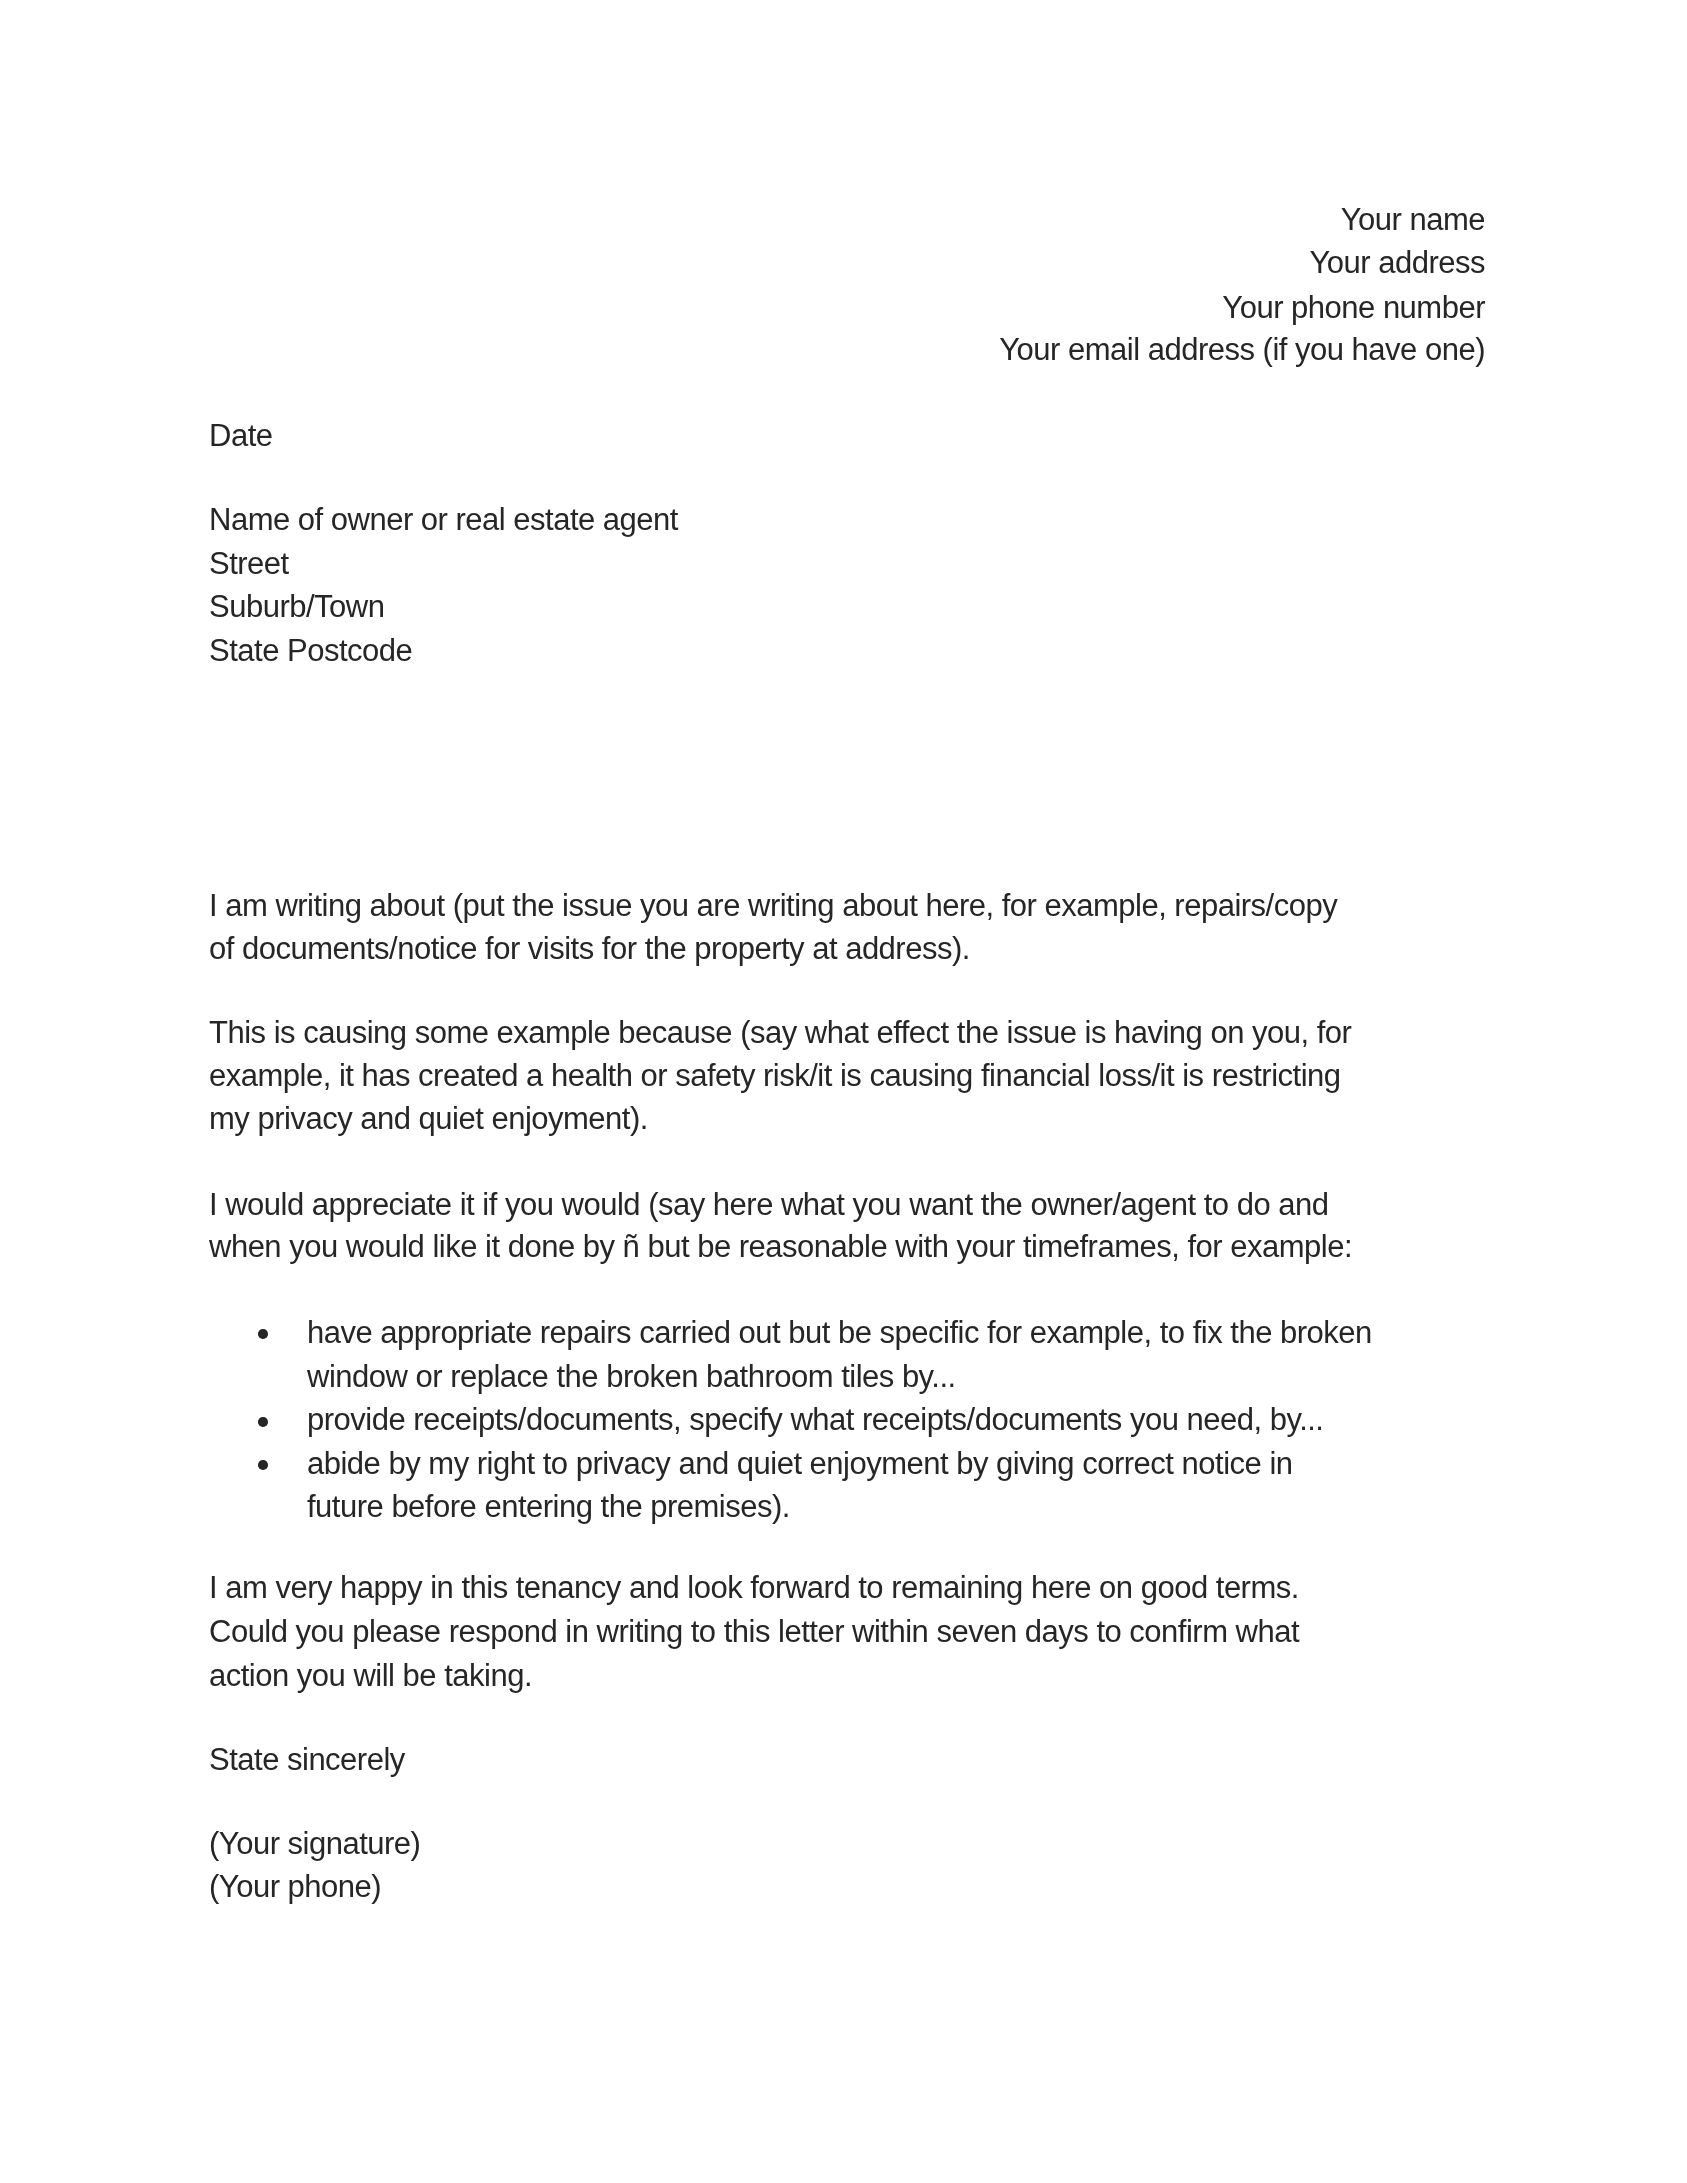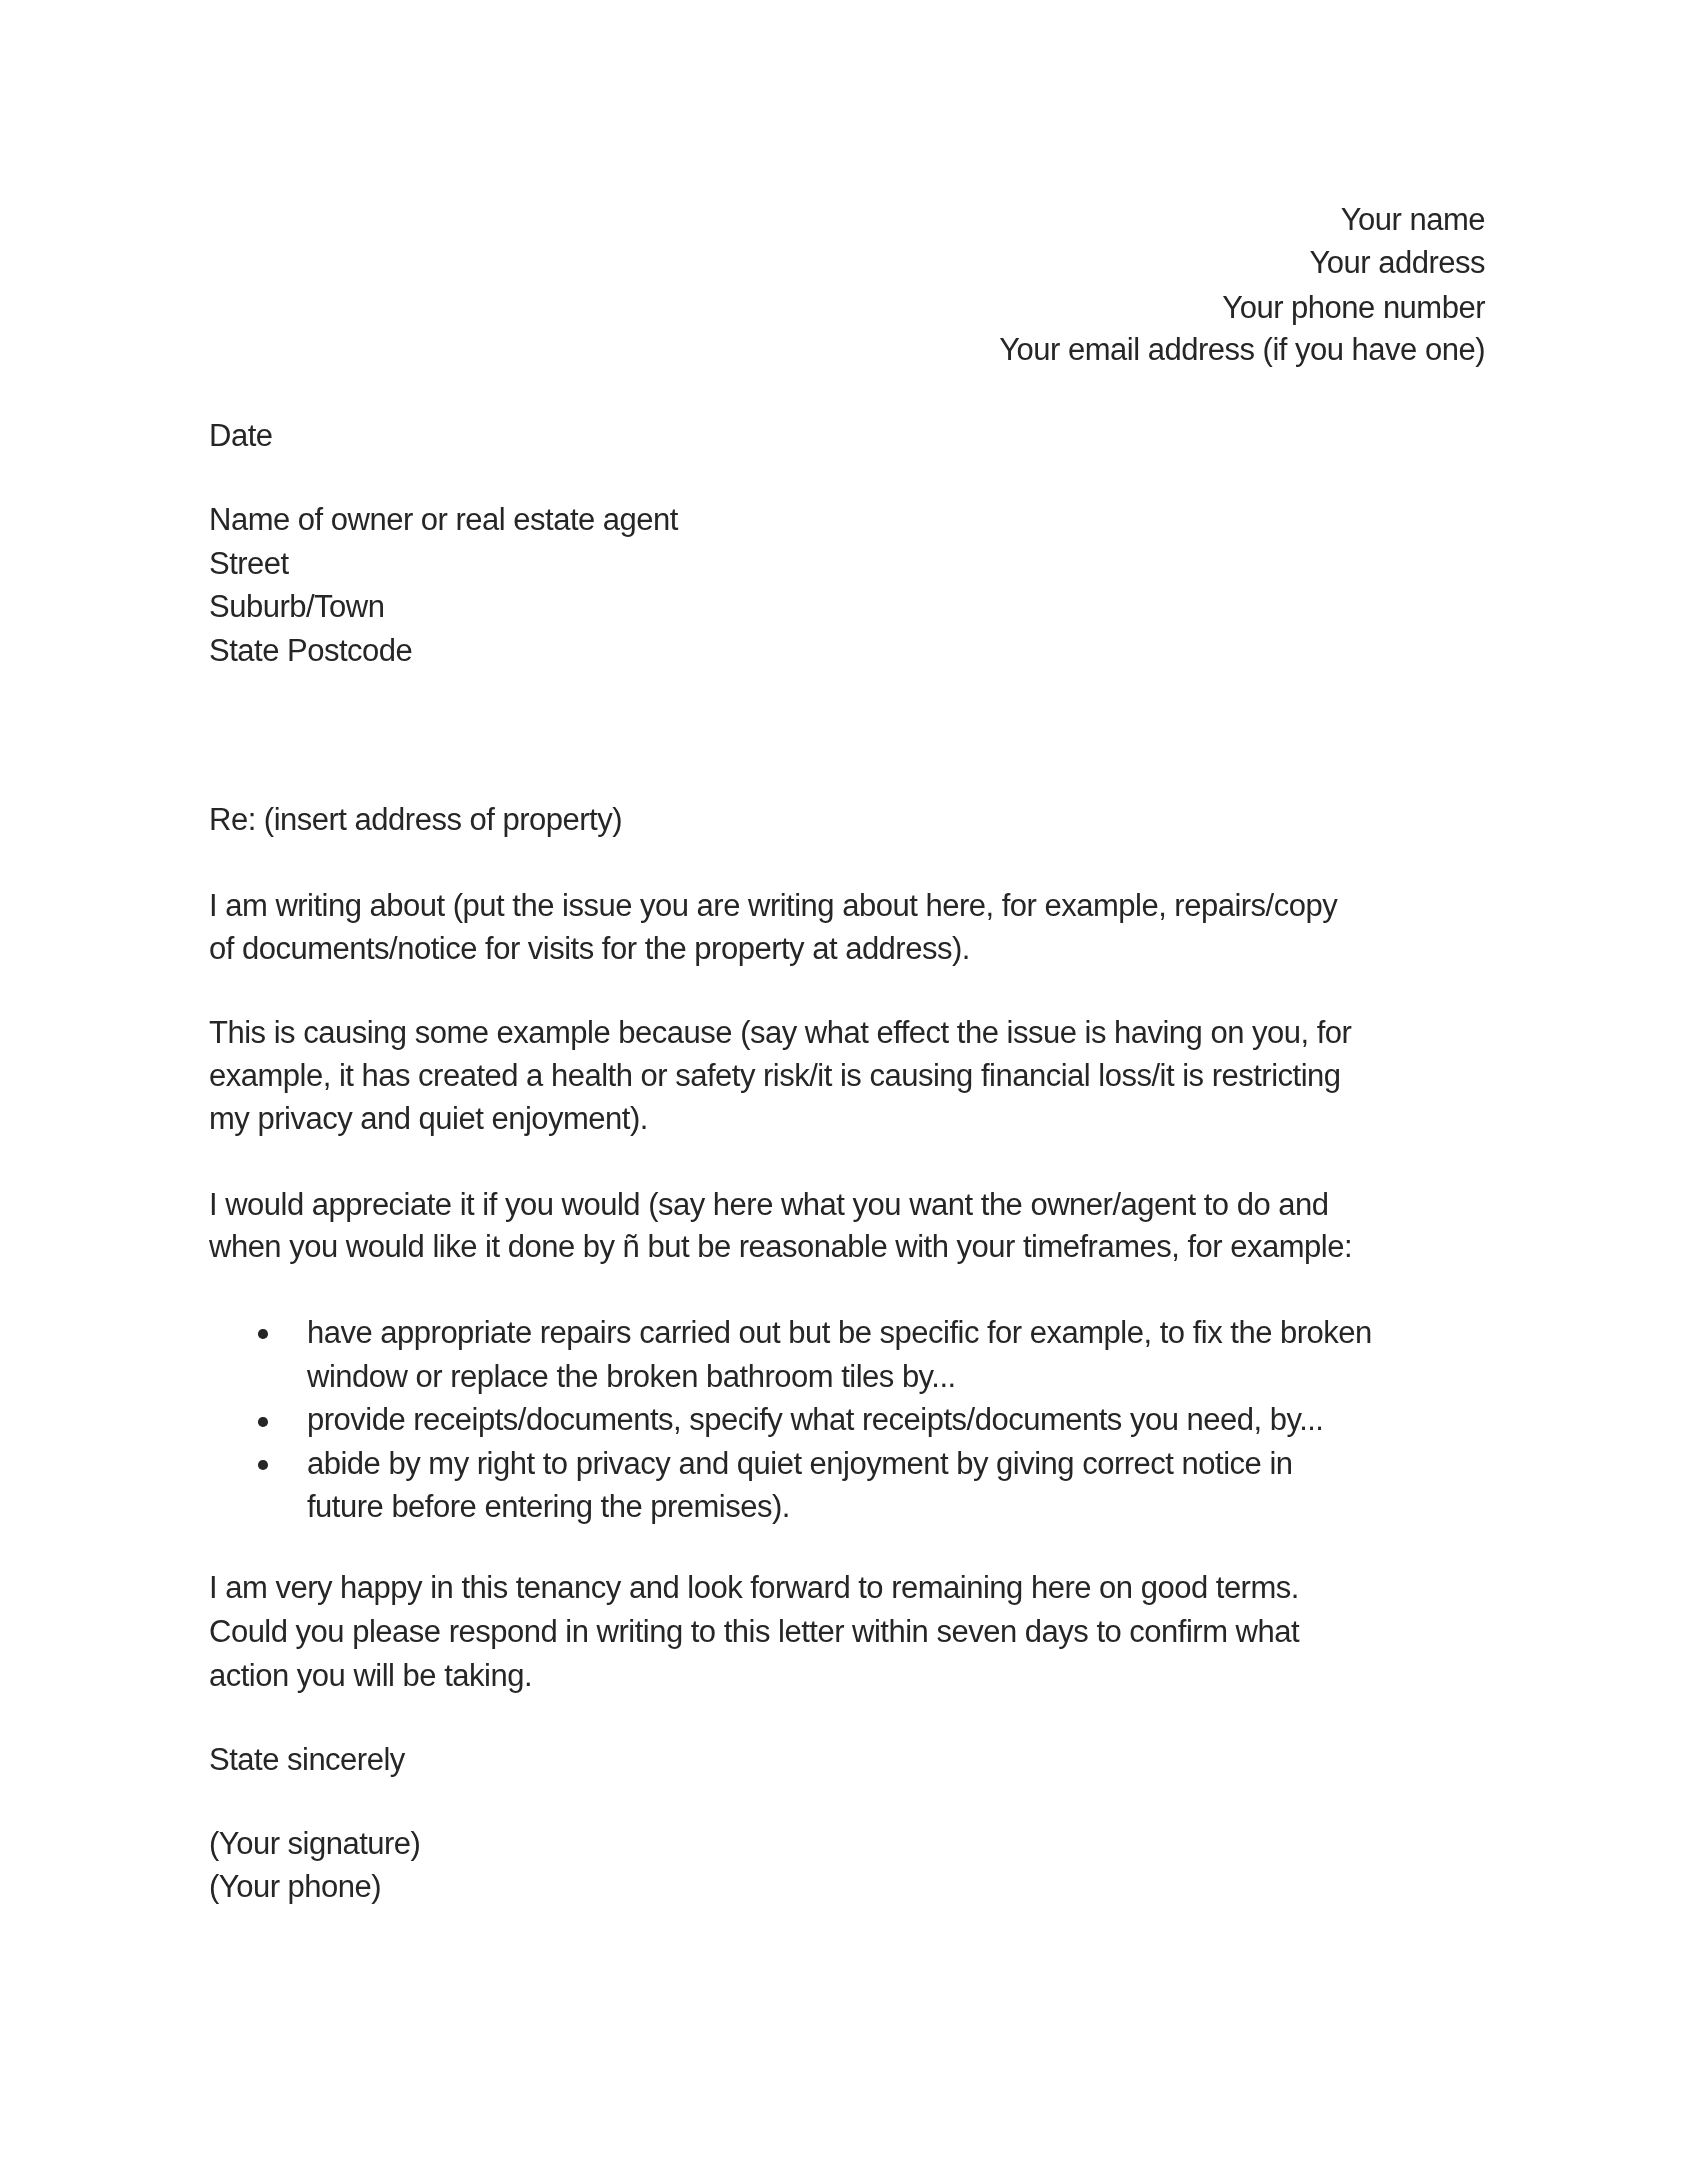--- a/index.html
+++ b/index.html
@@ -21,21 +21,20 @@
   <div class="ln right" style="top:286px">Your phone number</div>
   <div class="ln right" style="top:328px">Your email address (if you have one)</div>
 
   <div class="ln left" style="top:414px">Date</div>
 
   <div class="ln left" style="top:498px">Name of owner or real estate agent</div>
   <div class="ln left" style="top:542px">Street</div>
   <div class="ln left" style="top:585px">Suburb/Town</div>
   <div class="ln left" style="top:629px">State Postcode</div>
 
-  <div class="ln left" style="top:798px">Re: (insert address of property)</div>
 
   <div class="ln left" style="top:884px">I am writing about (put the issue you are writing about here, for example, repairs/copy</div>
   <div class="ln left" style="top:927px">of documents/notice for visits for the property at address).</div>
 
   <div class="ln left" style="top:1011px">This is causing some example because (say what effect the issue is having on you, for</div>
   <div class="ln left" style="top:1054px">example, it has created a health or safety risk/it is causing financial loss/it is restricting</div>
   <div class="ln left" style="top:1097px">my privacy and quiet enjoyment).</div>
 
   <div class="ln left" style="top:1183px">I would appreciate it if you would (say here what you want the owner/agent to do and</div>
   <div class="ln left" style="top:1225px">when you would like it done by ñ but be reasonable with your timeframes, for example:</div>

